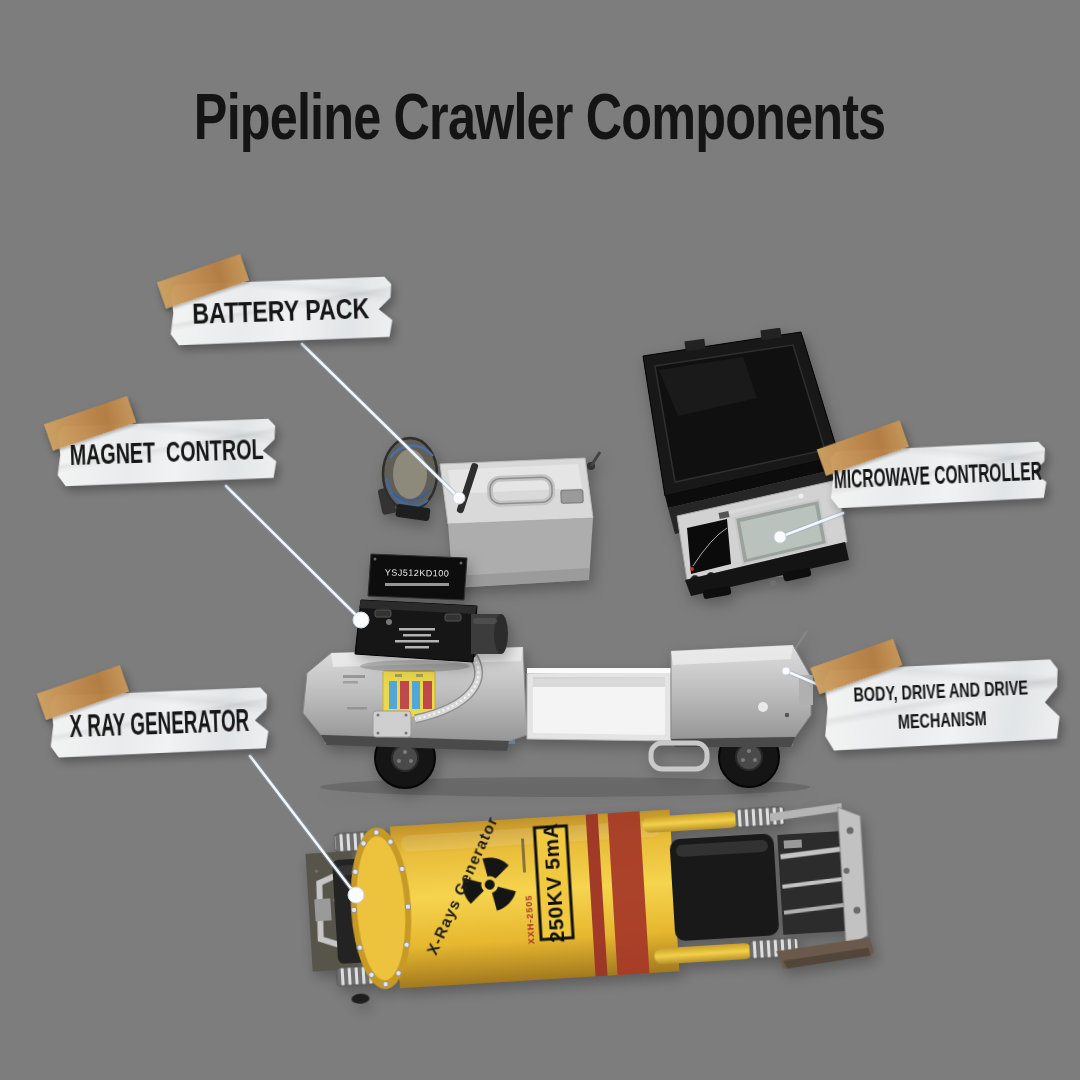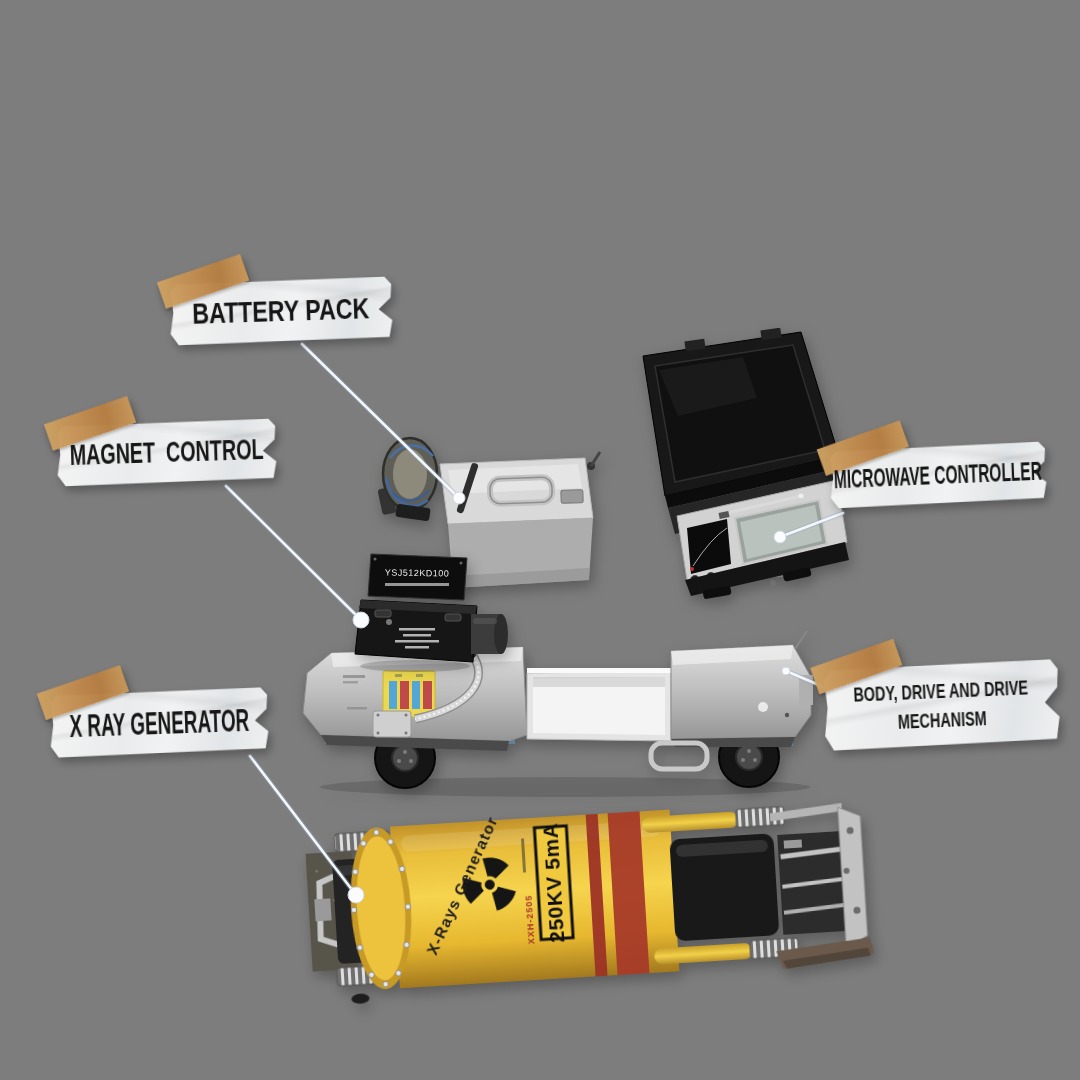--- a/index.html
+++ b/index.html
@@ -41,20 +41,21 @@
   #label-xray .lbl{font-size:32px;transform:scaleX(.59);}
   #label-body{left:824px;top:664px;width:235px;height:82px;transform:rotate(-2.4deg);
               flex-direction:column;gap:9px;}
   #label-body .lbl{font-size:20px;transform:scaleX(.72);}
 </style>
 </head>
 <body>
 
 <div id="canvas">
 
+  <h1 id="title"><span>Pipeline Crawler Components</span></h1>
 
   <svg class="photo" style="left:295px;top:615px;" width="525" height="190" viewBox="0 0 525 190">
     <defs>
       <linearGradient id="cg1" x1="0" y1="0" x2="0" y2="1">
         <stop offset="0" stop-color="#dedede"></stop>
           <stop offset=".5" stop-color="#bdbdbd"></stop>
           <stop offset="1" stop-color="#969696"></stop>
       </linearGradient>
     </defs>
     <ellipse cx="270" cy="172" rx="245" ry="10" fill="#000" opacity=".14"></ellipse>

